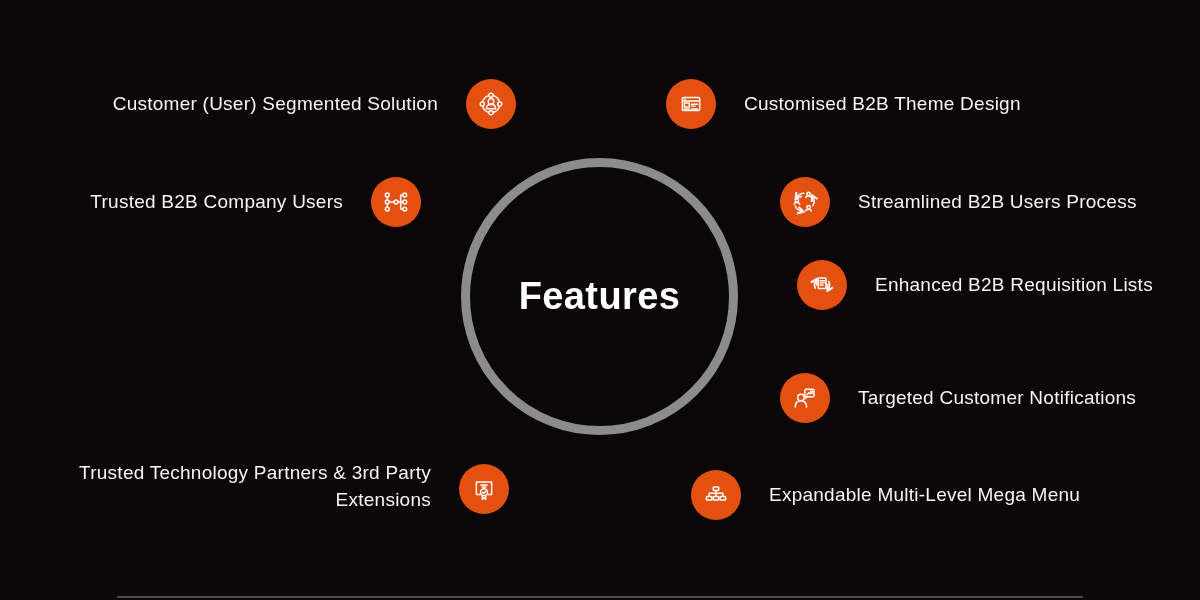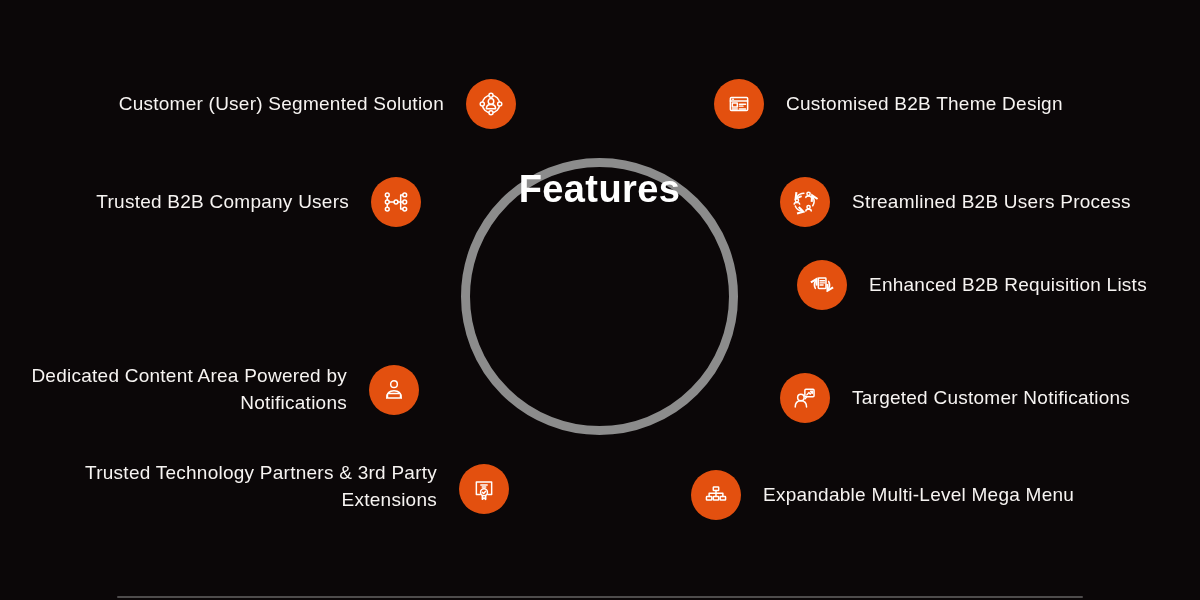--- a/index.html
+++ b/index.html
@@ -3,53 +3,53 @@
 <meta charset="utf-8">
 <style>
   html,body{margin:0;padding:0;background:#000;}
   .canvas{
     position:relative;width:1200px;height:600px;overflow:hidden;
     background:#0b0708;
     font-family:"Liberation Sans", sans-serif;
     color:#faf8f7;
   }
   .item{
-    position:absolute;display:flex;align-items:center;gap:22px;min-height:50px;
+    position:absolute;display:flex;align-items:center;gap:28px;min-height:50px;
   }
   .item .label{
     font-size:19px;font-weight:500;letter-spacing:.25px;line-height:1.42;color:#f7f4f2;
   }
   .item.left{justify-content:flex-end;}
   .item.left .label{text-align:right;}
   .badge{
     flex:0 0 auto;width:50px;height:50px;border-radius:50%;
     background:#e3500f;display:flex;align-items:center;justify-content:center;
   }
   .badge svg{width:34px;height:34px;display:block;}
   .ic{stroke:#fff;stroke-width:2.1;fill:none;stroke-linecap:round;stroke-linejoin:round;}
   .icf{fill:#e3500f;stroke:#fff;stroke-width:2.1;stroke-linecap:round;stroke-linejoin:round;}
   .icw{fill:#fff;stroke:none;}
   .center-circle{
     position:absolute;left:461px;top:158px;width:277px;height:277px;
     box-sizing:border-box;border:9px solid #8c8c8c;border-radius:50%;
-    display:flex;justify-content:center;
+    display:flex;flex-direction:column;justify-content:center;
     text-align:center;
   }
   .center-circle .t{
     font-size:38px;font-weight:800;letter-spacing:.4px;line-height:1.18;color:#ffffff;
   }
   .footer-line{
     position:absolute;left:117px;bottom:2px;width:966px;height:2px;
     background:rgba(255,255,255,.28);border-radius:1px;
   }
   
   #L0{top:79px;right:684px;}  #L1{top:177px;right:779px;}
   #L2{top:275px;right:802px;} #L3{top:363px;right:781px;}
   #L4{top:460px;right:691px;align-items:flex-end;}
-  #R0{top:79px;left:714px;}   #R1{top:177px;left:780px;}
+  #R0{top:79px;left:666px;}   #R1{top:177px;left:780px;}
   #R2{top:260px;left:797px;}  #R3{top:373px;left:780px;}
   #R4{top:470px;left:691px;}
   #L3 .label{max-width:320px;}
   #L4 .label{max-width:380px;}
 </style>
 </head>
 <body>
 
 <div class="canvas">
 
@@ -82,30 +82,20 @@
         <circle class="ic" cx="24" cy="24" r="2.7"></circle>
         <circle class="ic" cx="36.3" cy="14" r="2.7"></circle>
         <circle class="ic" cx="36.3" cy="24" r="2.7"></circle>
         <circle class="ic" cx="36.3" cy="34" r="2.7"></circle>
         <path class="ic" d="M11.7 16.7 V21.3 M11.7 26.7 V31.3 M14.4 24 H21.3 M26.7 24 H30.6 M30.6 14 V34 M30.6 14 H33.6 M30.6 24 H33.6 M30.6 34 H33.6"></path>
       </svg>
     </span>
   </div>
 
 
-  <div class="item left" id="L3">
-    <span class="label">Dedicated Content Area Powered by Notifications</span>
-    <span class="badge">
-      <svg viewBox="0 0 48 48">
-        <circle class="ic" cx="24" cy="15.8" r="4.7"></circle>
-        <path class="ic" d="M13.8 35.6 C13.8 28.3 18.2 25.2 24 25.2 C29.8 25.2 34.2 28.3 34.2 35.6"></path>
-        <rect class="icf" x="14.8" y="28.8" width="18.4" height="6.6" rx="1.2"></rect>
-      </svg>
-    </span>
-  </div>
 
   <div class="item left" id="L4">
     <span class="label">Trusted Technology Partners &amp; 3rd Party Extensions</span>
     <span class="badge">
       <svg viewBox="0 0 48 48">
         <path class="ic" d="M18.7 31.6 H13.2 V14.2 H34.8 V31.6 H29.3"></path>
         <path class="ic" d="M19.5 18.5 H28.5 M21.5 21.3 H26.5"></path>
         <path class="icf" d="M21.6 32.5 V38.6 L24 36.5 L26.4 38.6 V32.5"></path>
         <circle class="icf" cx="24" cy="28.7" r="4.9"></circle>
         <polyline class="ic" points="21.8 28.8 23.5 30.4 26.3 27.2"></polyline>

